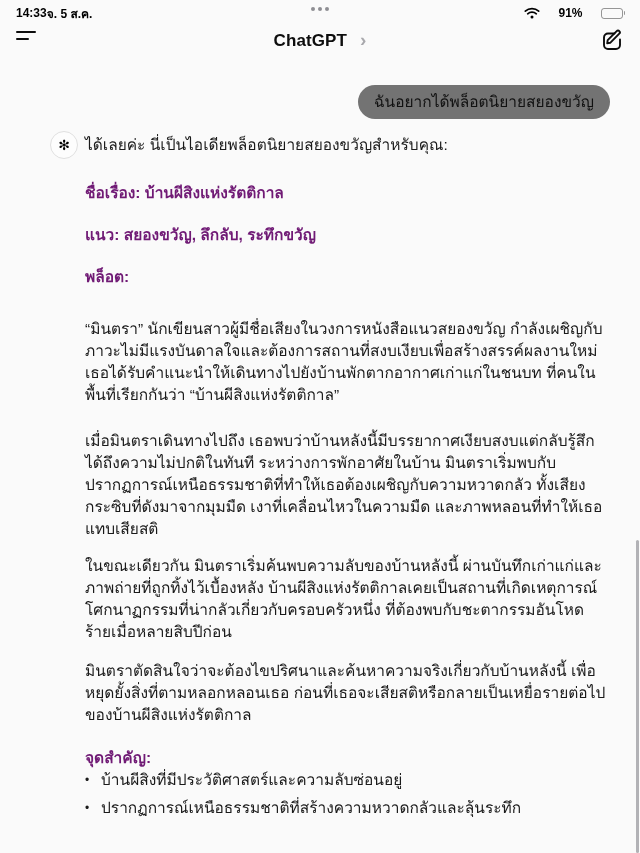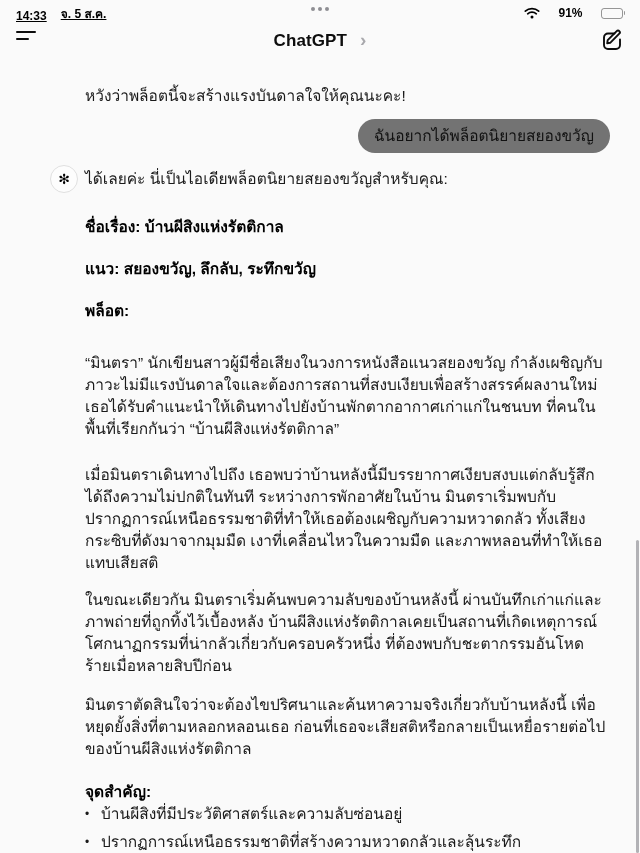--- a/index.html
+++ b/index.html
@@ -7,21 +7,21 @@
   body {
     font-family:"Liberation Sans","DejaVu Sans",sans-serif;
     background:#fafafa; color:#111; position:relative;
   }
   
   .statusbar {
     position:absolute; top:0; left:0; right:0; height:22px;
     display:flex; align-items:center; justify-content:space-between;
     padding:4px 15px 0 16px; font-size:12px; font-weight:700; color:#000;
   }
-  .sb-left { display:flex; gap:14px; align-items:flex-end;text-decoration:underline; }
+  .sb-left { display:flex; gap:0; align-items:center; }
   .sb-right { display:flex; gap:18px; align-items:center; }
   .multitask { position:absolute; left:50%; top:7px; transform:translateX(-50%);
     display:flex; gap:3px; }
   .multitask i { width:4px; height:4px; border-radius:50%; background:#8e8e93; }
   .wifi svg { display:block; }
   .battery { display:flex; align-items:center; gap:1px; }
   .batt-body { width:22px; height:11px; border:1px solid rgba(0,0,0,.4);
     border-radius:3px; padding:1px; }
   .batt-fill { height:100%; width:91%; background:#000; border-radius:1.5px; }
   .batt-nub { width:1.5px; height:4px; background:rgba(0,0,0,.4);
@@ -52,21 +52,21 @@
     background:#737373; border-radius:18px; padding:6px 16px;
     max-width:480px; color:#111;
   }
   .intro-row { position:relative; margin-bottom:26px; }
   .avatar {
     position:absolute; left:-35px; top:-3px; width:28px; height:28px;
     border:1px solid #e0e0e0; border-radius:50%; background:#fdfdfd;
     display:flex; align-items:center; justify-content:center;
     font-size:14px; color:#000; line-height:1;
   }
-  .hline { font-weight:700; color:#000000; }
+  .hline { font-weight:700; color:#701a75; }
   .mb20 { margin-bottom:20px; } .mb14 { margin-bottom:30px; }
   .mb24 { margin-bottom:24px; } .mb15 { margin-bottom:15px; }
   .mb17 { margin-bottom:17px; } .mb21 { margin-bottom:21px; }
   .mb12 { } .mb6 { margin-bottom:6px; }
   .para { color:#1a1a1a; }
   .bullets { list-style:none; }
   .bullet-item { display:flex; margin-bottom:6px; }
   .bullet-item:last-child { margin-bottom:0; }
   .bullet-mark { width:16px; flex:0 0 16px; font-size:12px; line-height:22px; color:#1a1a1a; }
   
@@ -117,21 +117,20 @@
   <div class="compose-btn">
     <svg width="24" height="24" viewBox="0 0 24 24" fill="none" stroke="#0d0d0d" stroke-width="1.9">
       <path d="M14.5 4.5H8a4 4 0 0 0-4 4V16a4 4 0 0 0 4 4h8a4 4 0 0 0 4-4v-5.5"></path>
       <path d="M10.2 13.8 19.3 4.7a1.8 1.8 0 0 0-2.6-2.6l-9 9-.5 3.2z"></path>
     </svg>
   </div>
 </div>
 
 <div class="content">
 
-  <div class="tail">หวังว่าพล็อตนี้จะสร้างแรงบันดาลใจให้คุณนะคะ!</div>
 
   <div class="bubble-row">
     <div class="bubble">ฉันอยากได้พล็อตนิยายสยองขวัญ</div>
   </div>
 
   <div class="intro-row">
     <div class="avatar">✻</div>
     <div>ได้เลยค่ะ นี่เป็นไอเดียพล็อตนิยายสยองขวัญสำหรับคุณ:</div>
   </div>
 

